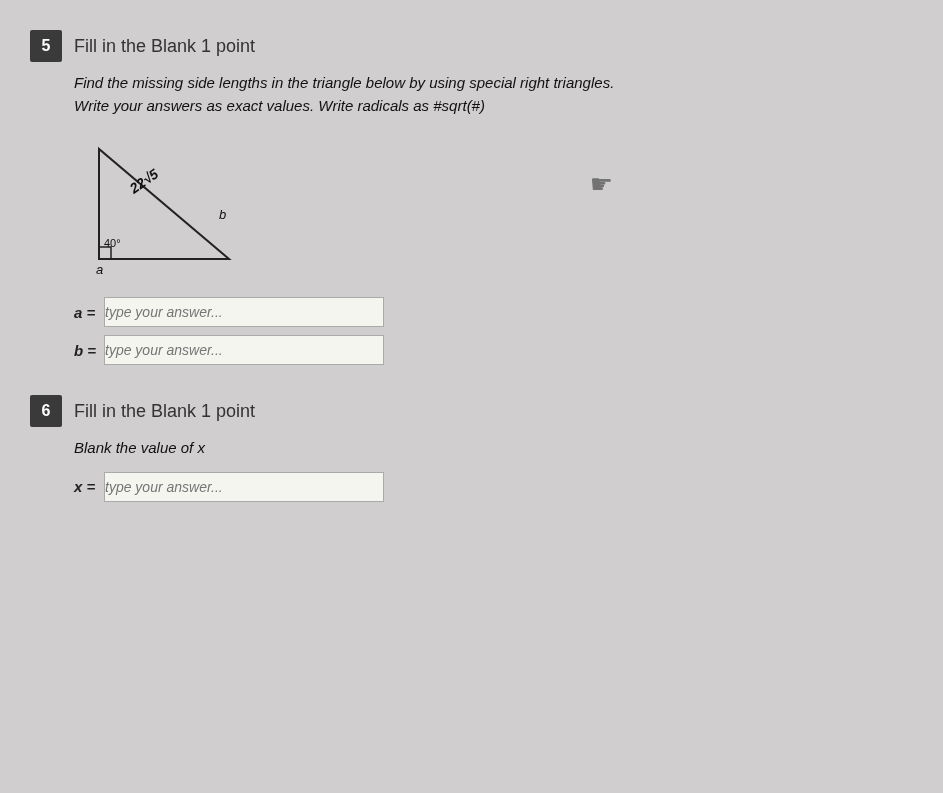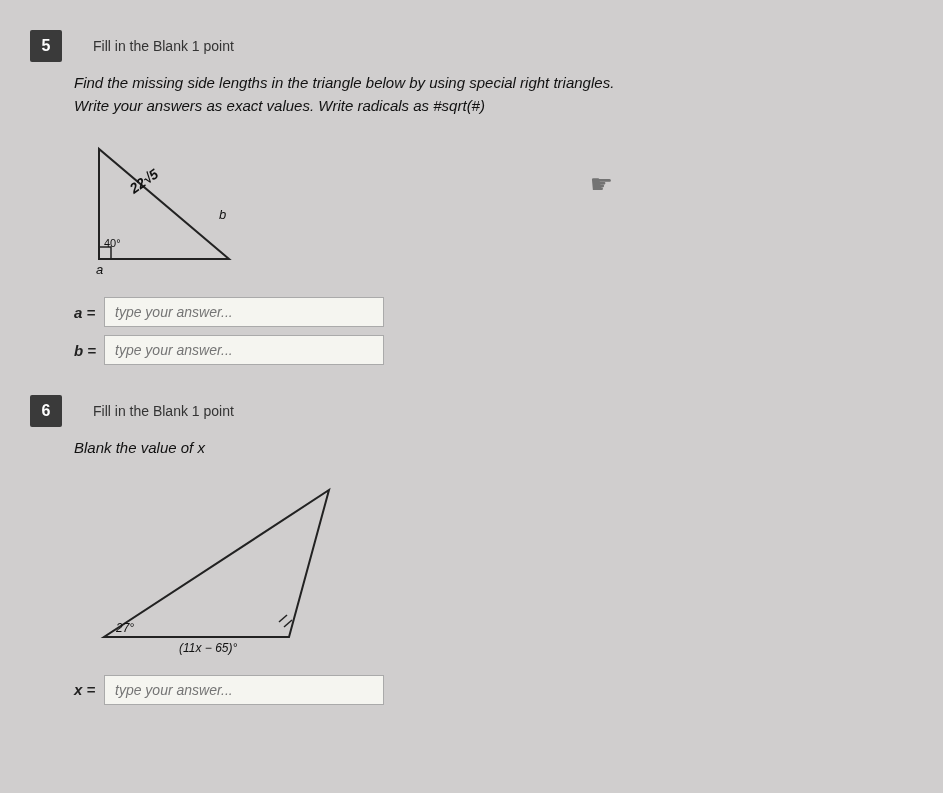--- a/index.html
+++ b/index.html
@@ -35,23 +35,22 @@
       height: 32px;
       display: flex;
       align-items: center;
       justify-content: center;
       font-size: 16px;
       font-weight: bold;
       border-radius: 2px;
     }
 
     .question-meta {
-      font-size: 14px;
+      font-size: 18px;
       color: #333;
-      margin-left: 19px;
     }
 
     .question-body {
       margin-left: 44px;
     }
 
     .question-text {
       font-size: 15px;
       color: #111;
       margin-bottom: 12px;
@@ -69,21 +68,21 @@
       font-size: 15px;
       font-weight: bold;
       color: #222;
       min-width: 30px;
       font-style: italic;
     }
 
     .answer-input {
       background-color: #f5f5f0;
       border: 1px solid #aaa;
-      padding: 6px 10px;
+      padding: 6px 0;
       width: 280px;
       font-size: 14px;
       color: #888;
       font-style: italic;
       outline: none;
     }
   </style>
 </head>
 <body>
 
@@ -131,33 +130,20 @@
   </div>
 
   <div class="question-block">
     <div class="question-header">
       <div class="question-number">6</div>
       <span class="question-meta">Fill in the Blank   1 point</span>
     </div>
     <div class="question-body">
       <div class="question-text">Blank the value of x</div>
 
-      <div style="margin-bottom: 14px;">
-        <svg width="260" height="185">
-
-          <polygon points="30,165 215,165 255,18" fill="none" stroke="#222" stroke-width="2"></polygon>
-
-          <text x="42" y="160" font-size="12" fill="#111" font-style="italic">27°</text>
-
-          <text x="105" y="180" font-size="12" fill="#111" font-style="italic">(11x − 65)°</text>
-
-          <line x1="210" y1="155" x2="218" y2="148" stroke="#222" stroke-width="1.5"></line>
-          <line x1="205" y1="150" x2="213" y2="143" stroke="#222" stroke-width="1.5"></line>
-        </svg>
-      </div>
 
       <div class="answer-row">
         <span class="answer-label">x =</span>
         <input class="answer-input" type="text" placeholder="type your answer..." style="">
       </div>
     </div>
   </div>
 
 </div>
 

